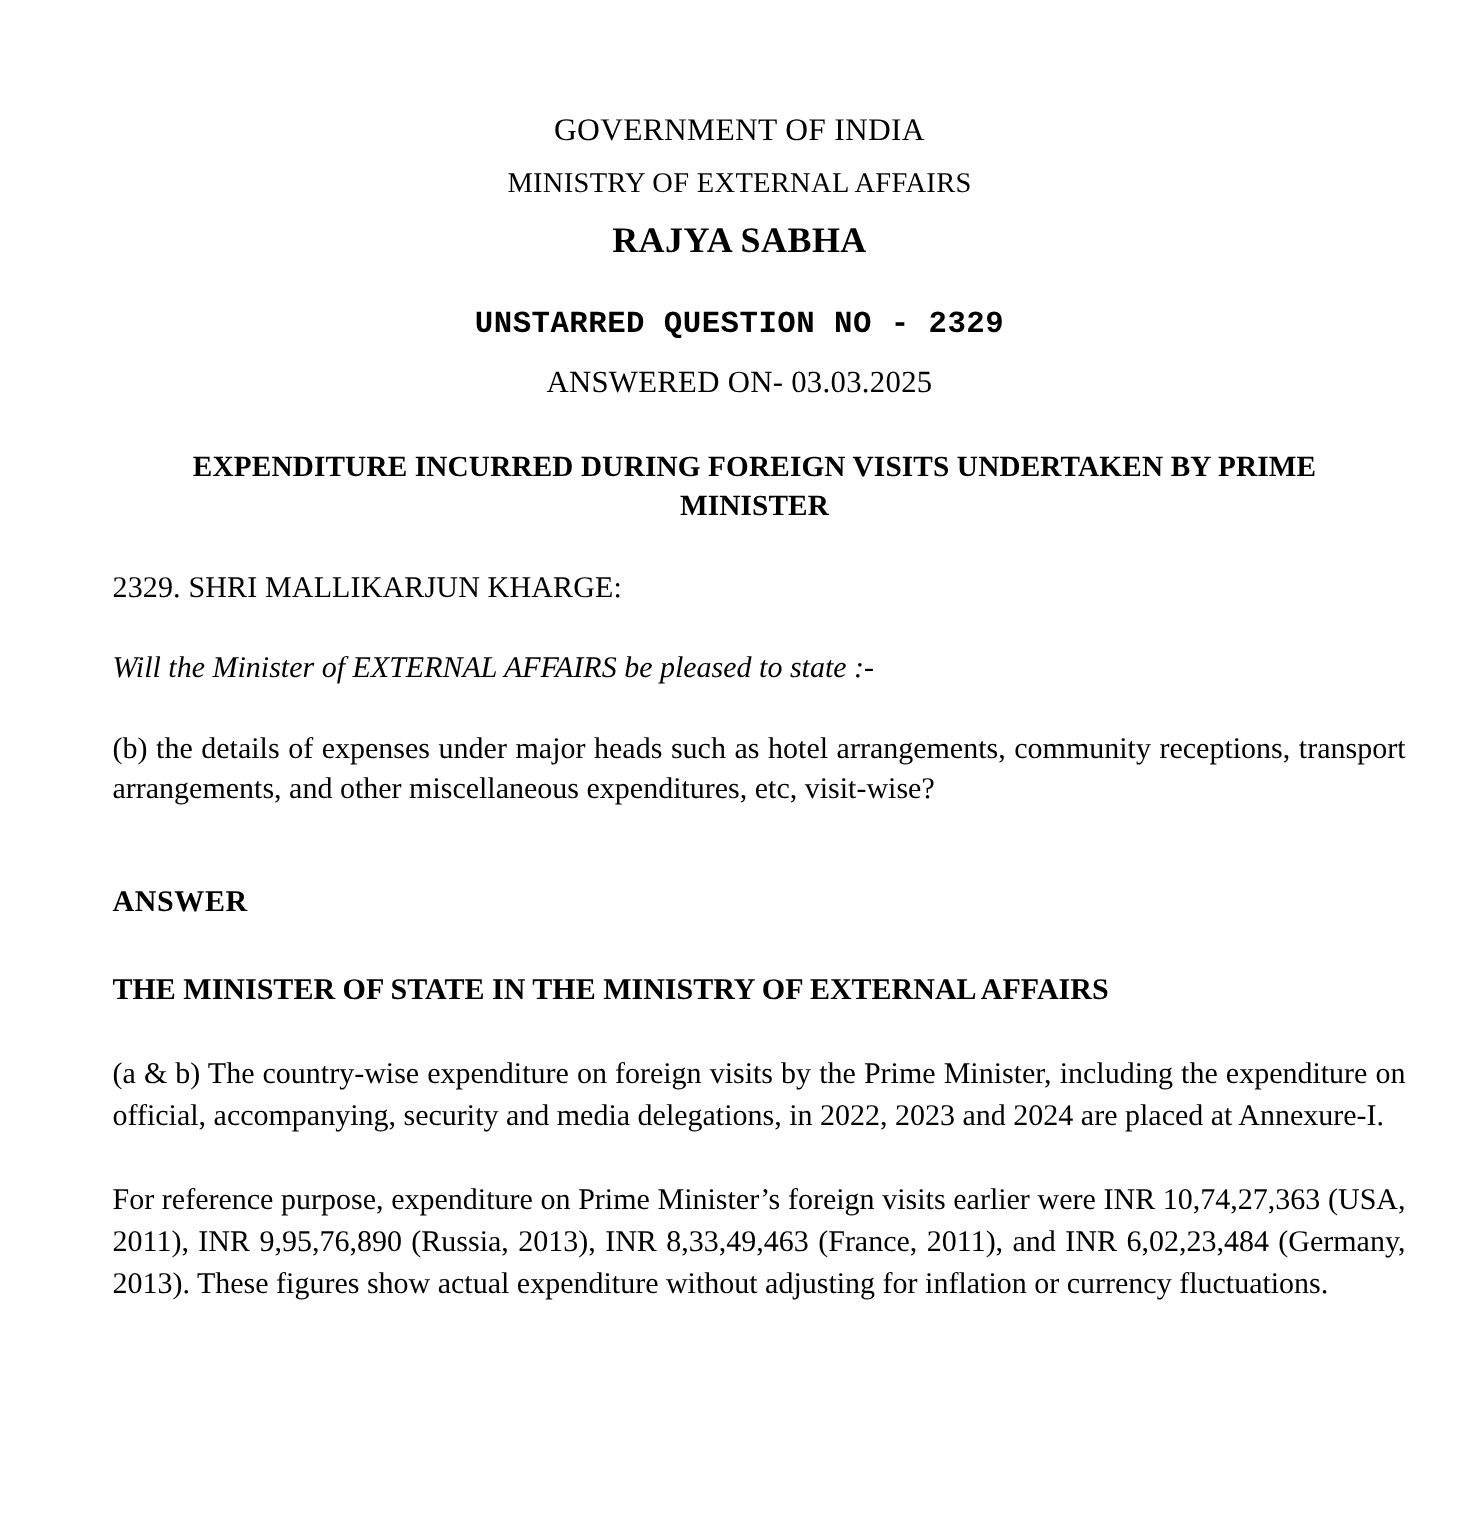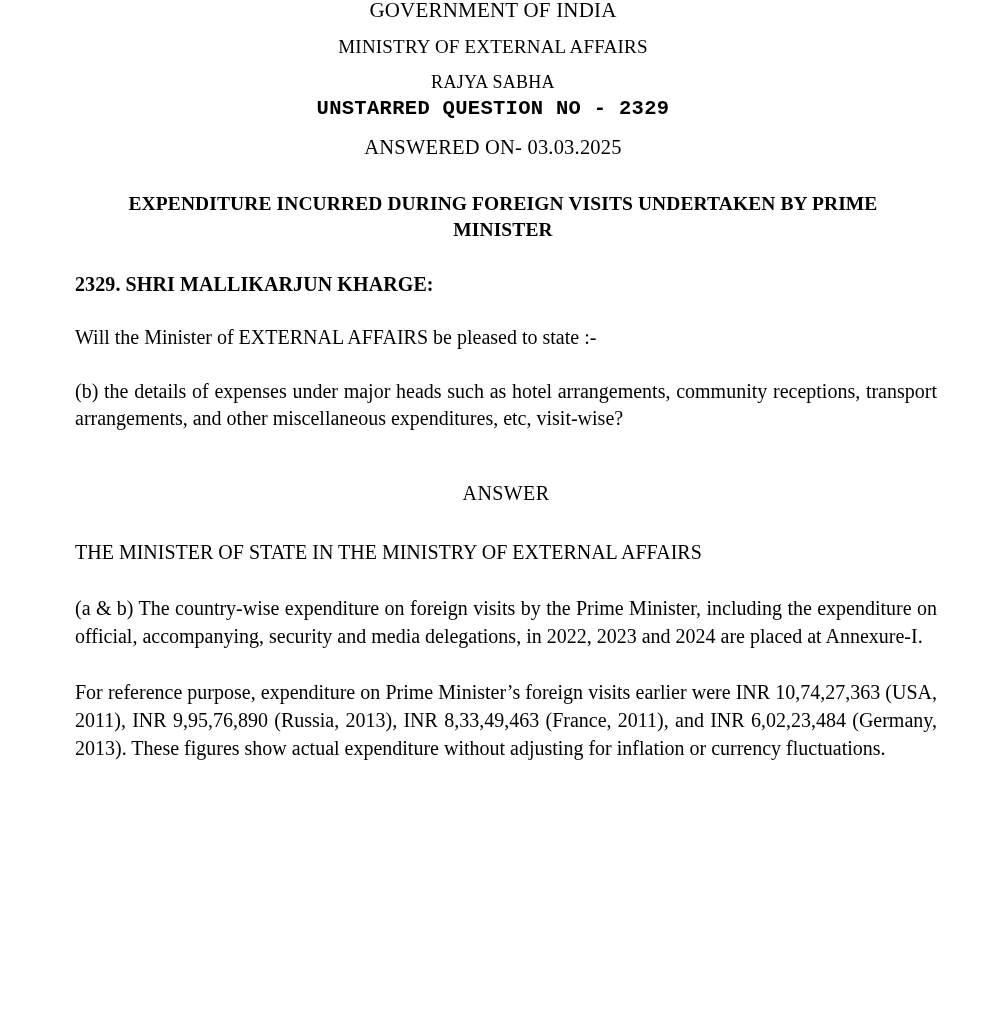--- a/index.html
+++ b/index.html
@@ -20,41 +20,42 @@
     position: relative;
     width: 986px;
     height: 1024px;
     box-sizing: border-box;
     padding: 0;
     background: #ffffff;
   }
 
   
   .header {
+    padding-top: 76px;
     text-align: center;
   }
   .header .line {
     display: block;
     line-height: 1.0;
   }
   .hdr-govt {
     font-size: 21px;
     letter-spacing: 0.2px;
     margin-bottom: 16px;
   }
   .hdr-ministry {
     font-size: 19px;
     letter-spacing: 0.2px;
     margin-bottom: 17px;
   }
   .hdr-house {
-    font-size: 18px;
-    font-weight: normal;
+    font-size: 24px;
+    font-weight: bold;
     letter-spacing: 0.3px;
-    margin-bottom: 8px;
+    margin-bottom: 34px;
   }
   .hdr-qno {
     font-size: 20.5px;
     font-weight: bold;
     letter-spacing: 0.3px;
     margin-bottom: 17px;
     font-family: Liberation Mono, monospace;
   }
   .hdr-answered {
     font-size: 20.5px;
@@ -76,49 +77,49 @@
     margin: 0 49px 0 75px;
     font-size: 20px;
     line-height: 1.38;
   }
   .body p {
     margin: 0;
   }
   .asker {
     margin-top: 27px !important;
     letter-spacing: 0.1px;
-    font-weight: bold;
   }
   .preamble {
     margin-top: 26px !important;
+    font-style: italic;
   }
   .clause {
     margin-top: 26px !important;
     text-align: justify;
     text-justify: inter-word;
   }
   .clause-b {
     margin-top: 26px !important;
     text-align: justify;
     text-justify: inter-word;
   }
 
   .answer-heading {
     margin-top: 47px;
-    text-align: center;
     font-size: 20px;
-    font-weight: normal;
+    font-weight: bold;
     letter-spacing: 0.4px;
   }
   .minister {
     margin-top: 31px !important;
     line-height: 1.33;
   }
   .minister .mline {
     display: block;
+    font-weight: bold;
   }
   .ans-para {
     margin-top: 30px !important;
     text-align: justify;
     text-justify: inter-word;
   }
   .ref-para {
     margin-top: 29px !important;
     text-align: justify;
     text-justify: inter-word;

